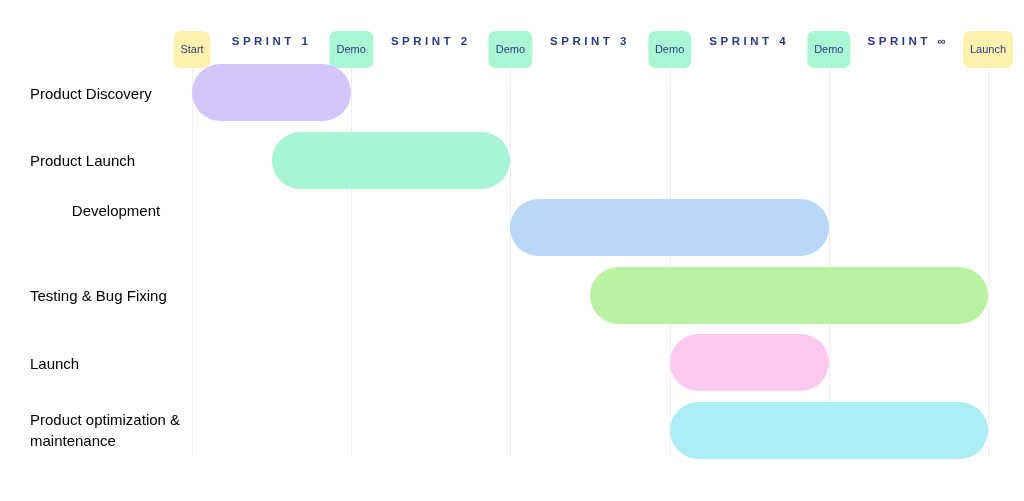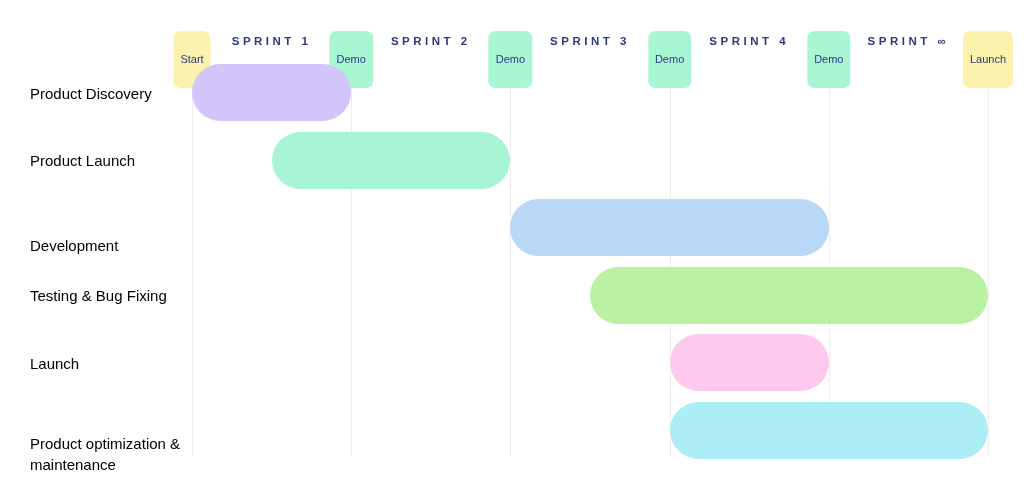--- a/index.html
+++ b/index.html
@@ -1,21 +1,21 @@
 <!DOCTYPE html>
 <html><head>
 <meta charset="utf-8">
 <style>
   html,body{margin:0;padding:0;background:#ffffff;}
   body{font-family:"Liberation Sans", sans-serif;}
   #canvas{position:relative;width:1024px;height:501px;background:#ffffff;overflow:hidden;}
   .gridline{position:absolute;width:1px;background:#ececf2;}
   .hdr-item{position:absolute;transform:translateX(-50%);top:31px;white-space:nowrap;}
   .hdr-text{font-size:11.5px;font-weight:700;letter-spacing:3.5px;color:#2b3a80;line-height:20px;}
-  .hdr-badge{font-size:11px;font-weight:500;color:#2b3a80;border-radius:7px;padding:22px 7px;line-height:13px;display:inline-block;}
+  .hdr-badge{font-size:11px;font-weight:500;color:#2b3a80;border-radius:7px;padding:12px 7px;line-height:13px;display:inline-block;}
   .task-label{position:absolute;left:30px;width:172px;font-size:15px;font-weight:500;color:#000000;line-height:1.4;transform:translateY(-50%);}
   .task-bar{position:absolute;height:57px;border-radius:28.5px;}
 </style>
 </head>
 <body>
 
 <div id="canvas">
   <div id="grid-layer">
       <div class="gridline" style="left: 192px; top: 58px; height: 398px;"></div>
       <div class="gridline" style="left: 351.2px; top: 58px; height: 398px;"></div>
@@ -33,24 +33,24 @@
       <div class="hdr-item hdr-text" style="left: 590px;">SPRINT 3</div>
       <div class="hdr-item hdr-badge" style="left: 669.6px; background: rgb(169, 246, 213);">Demo</div>
       <div class="hdr-item hdr-text" style="left: 749.2px;">SPRINT 4</div>
       <div class="hdr-item hdr-badge" style="left: 828.8px; background: rgb(169, 246, 213);">Demo</div>
       <div class="hdr-item hdr-text" style="left: 908.4px;">SPRINT ∞</div>
       <div class="hdr-item hdr-badge" style="left: 988px; background: rgb(252, 242, 173);">Launch</div>
     </div>
   <div id="label-layer">
       <div class="task-label" style="top: 92.5px;">Product Discovery</div>
       <div class="task-label" style="top: 160px;">Product Launch</div>
-      <div class="task-label" style="top: 245px;">Development</div>
+      <div class="task-label" style="top: 210px; text-align: center;">Development</div>
       <div class="task-label" style="top: 295px;">Testing &amp; Bug Fixing</div>
       <div class="task-label" style="top: 362.5px;">Launch</div>
-      <div class="task-label" style="top: 430px; margin-top: 24px;">Product optimization &amp; maintenance</div>
+      <div class="task-label" style="top: 430px;">Product optimization &amp; maintenance</div>
     </div>
   <div id="bar-layer">
       <div class="task-bar" style="left: 192px; width: 159.2px; top: 64px; background: rgb(211, 197, 249);"></div>
       <div class="task-bar" style="left: 271.6px; width: 238.8px; top: 131.5px; background: rgb(168, 245, 214);"></div>
       <div class="task-bar" style="left: 510.4px; width: 318.4px; top: 199px; background: rgb(185, 215, 246);"></div>
       <div class="task-bar" style="left: 590px; width: 398px; top: 266.5px; background: rgb(187, 241, 162);"></div>
       <div class="task-bar" style="left: 669.6px; width: 159.2px; top: 334px; background: rgb(254, 201, 238);"></div>
       <div class="task-bar" style="left: 669.6px; width: 318.4px; top: 401.5px; background: rgb(173, 238, 246);"></div>
     </div>
 </div>

